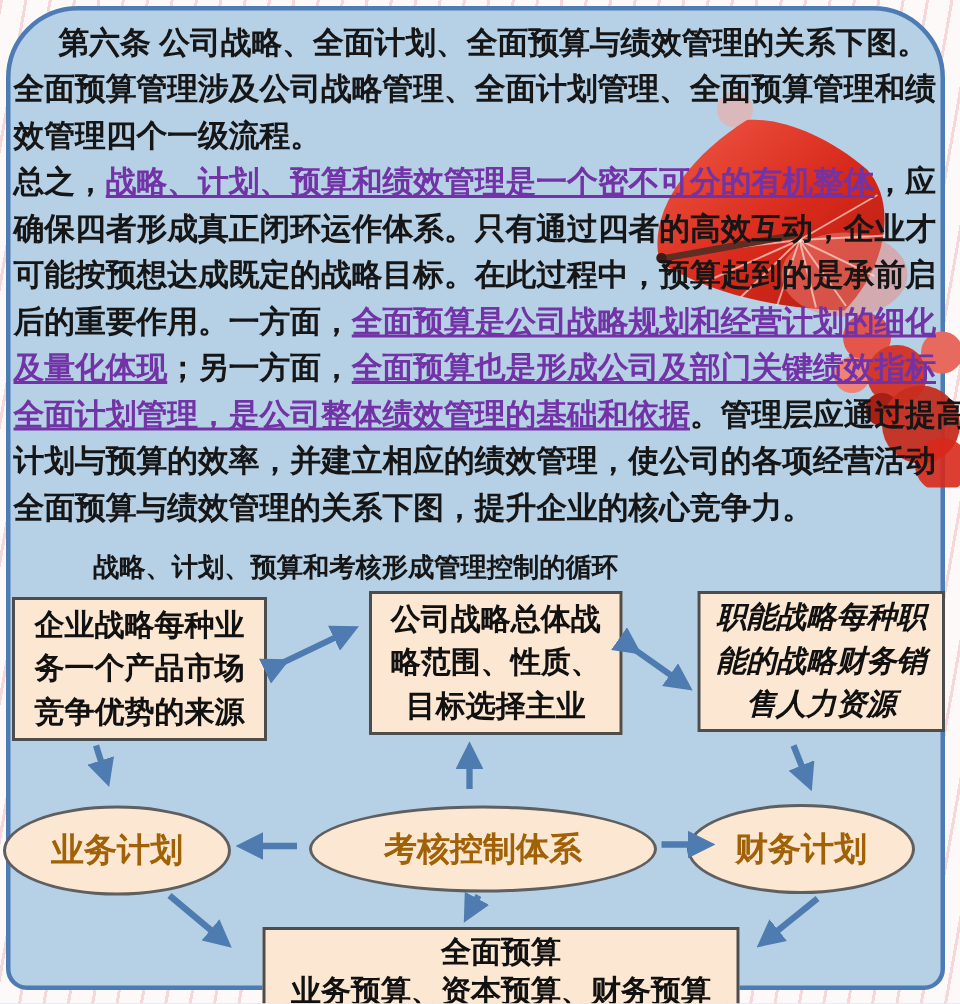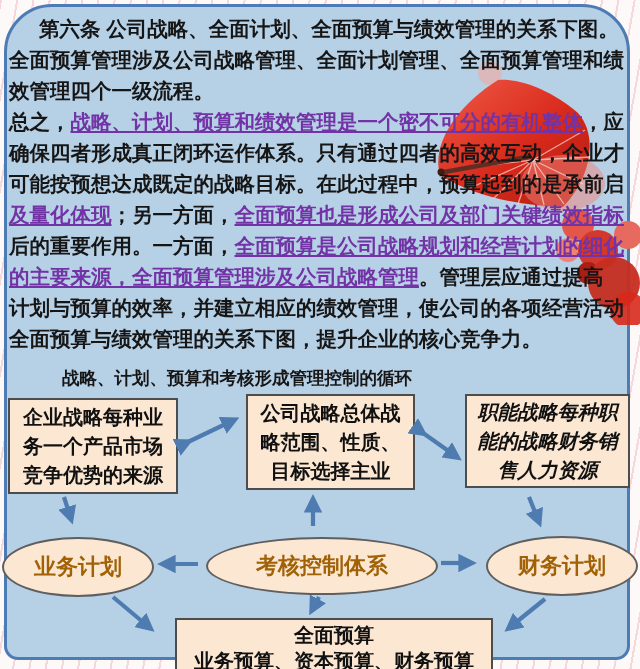--- a/index.html
+++ b/index.html
@@ -41,21 +41,21 @@
   #box-corporate{left:246px; top:394px; width:169px; height:96px;}
   #box-functional{left:465px; top:394px; width:165px; height:94px;font-style:italic;}
   .ellipse{
     position:absolute; box-sizing:border-box; z-index:2;
     background:#fbe7d2; border:2px solid #5f5f5f; border-radius:50%;
     display:flex; align-items:center; justify-content:center;
     font-weight:700; font-size:22px; color:#a16207;
   }
   #el-business{left:2px; top:537px; width:152px; height:60px;}
   #el-control{left:206px; top:537px; width:232px; height:58px;}
-  #el-financial{left:486px; top:536px; width:152px; height:60px;}
+  #el-financial{left:458px; top:536px; width:152px; height:60px;}
   #box-budget{
     left:175px; top:618px; width:318px; height:58px;
     line-height:26px; padding-top:2px; justify-content:flex-start;
   }
   .arrows{position:absolute; left:0; top:0; z-index:3; pointer-events:none;}
 </style>
 </head>
 <body>
 
 <div class="page">
@@ -97,23 +97,23 @@
     </g>
   </svg>
 
   <div class="intro">
     <div class="line indent"><span>第六条 公司战略、全面计划、全面预算与绩效管理的关系下图。</span></div>
     <div class="line"><span>全面预算管理涉及公司战略管理、全面计划管理、全面预算管理和绩</span></div>
     <div class="line"><span>效管理四个一级流程。</span></div>
     <div class="line"><span>总之，</span><span class="purple">战略、计划、预算和绩效管理是一个密不可分的有机整体</span><span>，应</span></div>
     <div class="line"><span>确保四者形成真正闭环运作体系。只有通过四者的高效互动，企业才</span></div>
     <div class="line"><span>可能按预想达成既定的战略目标。在此过程中，预算起到的是承前启</span></div>
+    <div class="line"><span>后的重要作用。一方面，</span><span class="purple">全面预算是公司战略规划和经营计划的细化</span></div>
     <div class="line"><span class="purple">及量化体现</span><span>；另一方面，</span><span class="purple">全面预算也是形成公司及部门关键绩效指标</span></div>
-    <div class="line"><span>后的重要作用。一方面，</span><span class="purple">全面预算是公司战略规划和经营计划的细化</span></div>
-    <div class="line"><span class="purple">的主要来源，全面预算管理涉及公司战略管理</span><span>。管理层应通过提高</span></div>
+    <div class="line"><span class="purple">全面计划管理，是公司整体绩效管理的基础和依据</span><span>。管理层应通过提高</span></div>
     <div class="line"><span>计划与预算的效率，并建立相应的绩效管理，使公司的各项经营活动</span></div>
     <div class="line"><span>全面预算与绩效管理的关系下图，提升企业的核心竞争力。</span></div>
   </div>
 
   <div class="caption">战略、计划、预算和考核形成管理控制的循环</div>
 
   <div class="dbox" id="box-business">
     <div>企业战略每种业</div>
     <div>务一个产品市场</div>
     <div>竞争优势的来源</div>

